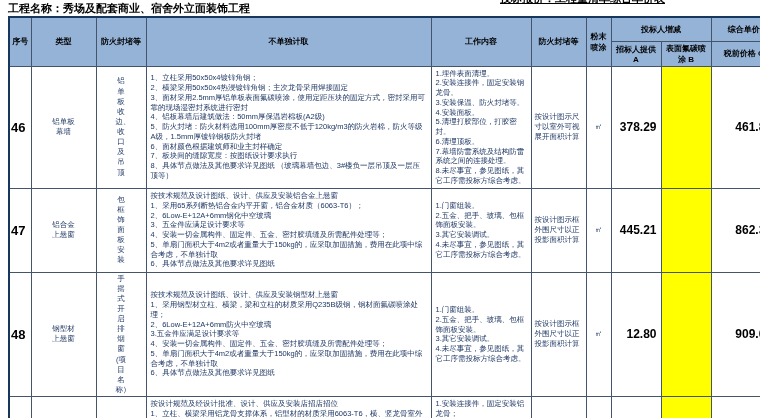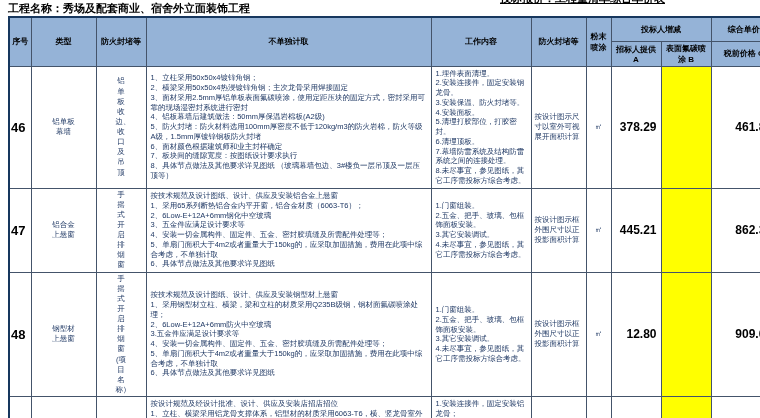--- a/index.html
+++ b/index.html
@@ -120,21 +120,21 @@
 8.未尽事宜，参见图纸，其它工序需投标方综合考虑。</td>
       <td class="c-rule">按设计图示尺寸以室外可视展开面积计算</td>
       <td class="c-unit">㎡</td>
       <td class="c-qa">378.29</td>
       <td class="c-qb yellow"></td>
       <td class="c-pc">461.83</td>
     </tr>
         <tr style="height: 84px;">
       <td class="c-no">47</td>
       <td class="c-type">铝合金上悬窗</td>
-      <td class="c-name">手摇式开启排烟窗</td>
+      <td class="c-name">包框饰面板安装</td>
       <td class="c-feat">按技术规范及设计图纸、设计、供应及安装铝合金上悬窗
 1、采用65系列断热铝合金内平开窗，铝合金材质（6063-T6）；
 2、6Low-E+12A+6mm钢化中空玻璃
 3、五金件应满足设计要求等
 4、安装一切金属构件、固定件、五金、密封胶填缝及所需配件处理等；
 5、单扇门面积大于4m2或者重量大于150kg的，应采取加固措施，费用在此项中综合考虑，不单独计取
 6、具体节点做法及其他要求详见图纸</td>
       <td class="c-work">1.门窗组装。
 2.五金、把手、玻璃、包框饰面板安装。
 3.其它安装调试。

